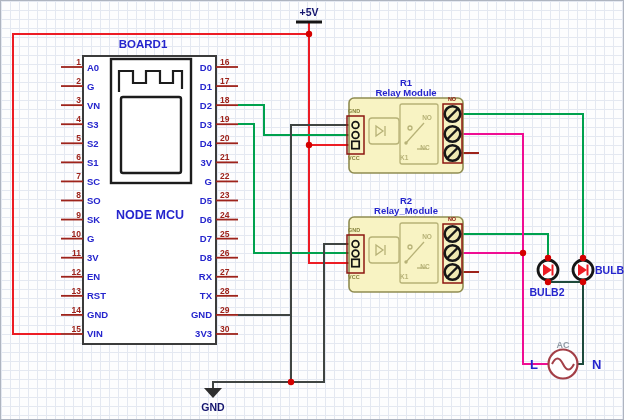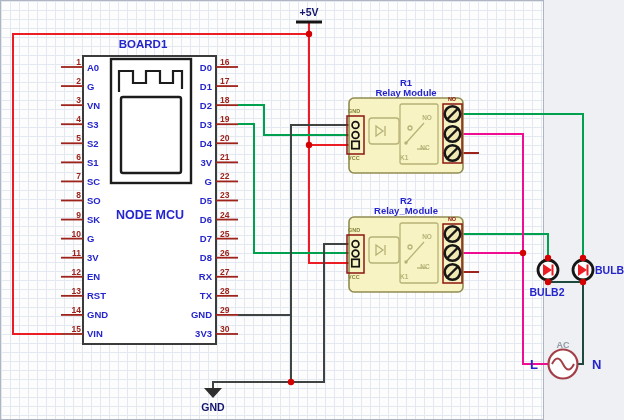--- a/index.html
+++ b/index.html
@@ -1,16 +1,16 @@
 <!DOCTYPE html>
 <html style="--wire-red: #ec1c24; --wire-green: #00a14e; --wire-pink: #ef0d92; --wire-dark: #3f4442; --wire-teal: #1d4a3c; --pin-red: #9e231b; --label-blue: #2525cd; --navy-text: #14146e; --dot-red: #d40000; --relay-fill: #f8f3c3; --relay-border: #8f8c51; --terminal-red: #8c1712; --screw-fill: #efe8b2; --contact-olive: #b7b277; --olive-text: #85823c; --ac-maroon: #a33f47; --gray-label: #909aa4; --board-border: #3b3b3b; --grid: #e4e8f1;"><head>
 <meta charset="utf-8">
 <style>
   html,body{margin:0;padding:0;background:#eef0f4;font-family:"Liberation Sans",sans-serif;}
-  #stage{position:relative;width:544px;height:420px;box-sizing:border-box;border:1px solid #aeb4c0;
+  #stage{position:relative;width:624px;height:420px;box-sizing:border-box;border:1px solid #aeb4c0;
     background-color:#fdfdfe;
     background-image:
       repeating-linear-gradient(to right, var(--grid,#e4e8f1) 0 1px, transparent 1px 9px),
       repeating-linear-gradient(to bottom, var(--grid,#e4e8f1) 0 1px, transparent 1px 9px);}
   svg{position:absolute;left:0;top:0;}
   .stub{stroke:var(--pin-red,#9e231b);stroke-width:1.8;}
   .t-num{font-family:"Liberation Sans",sans-serif;font-size:8.5px;font-weight:bold;fill:var(--pin-red,#9e231b);}
   .t-pin{font-family:"Liberation Sans",sans-serif;font-size:9.5px;font-weight:bold;fill:var(--label-blue,#2525cd);}
   .t-ref{font-family:"Liberation Sans",sans-serif;font-size:11.5px;font-weight:bold;fill:var(--label-blue,#2525cd);}
   .t-name{font-family:"Liberation Sans",sans-serif;font-size:12.5px;font-weight:bold;fill:var(--label-blue,#2525cd);}

